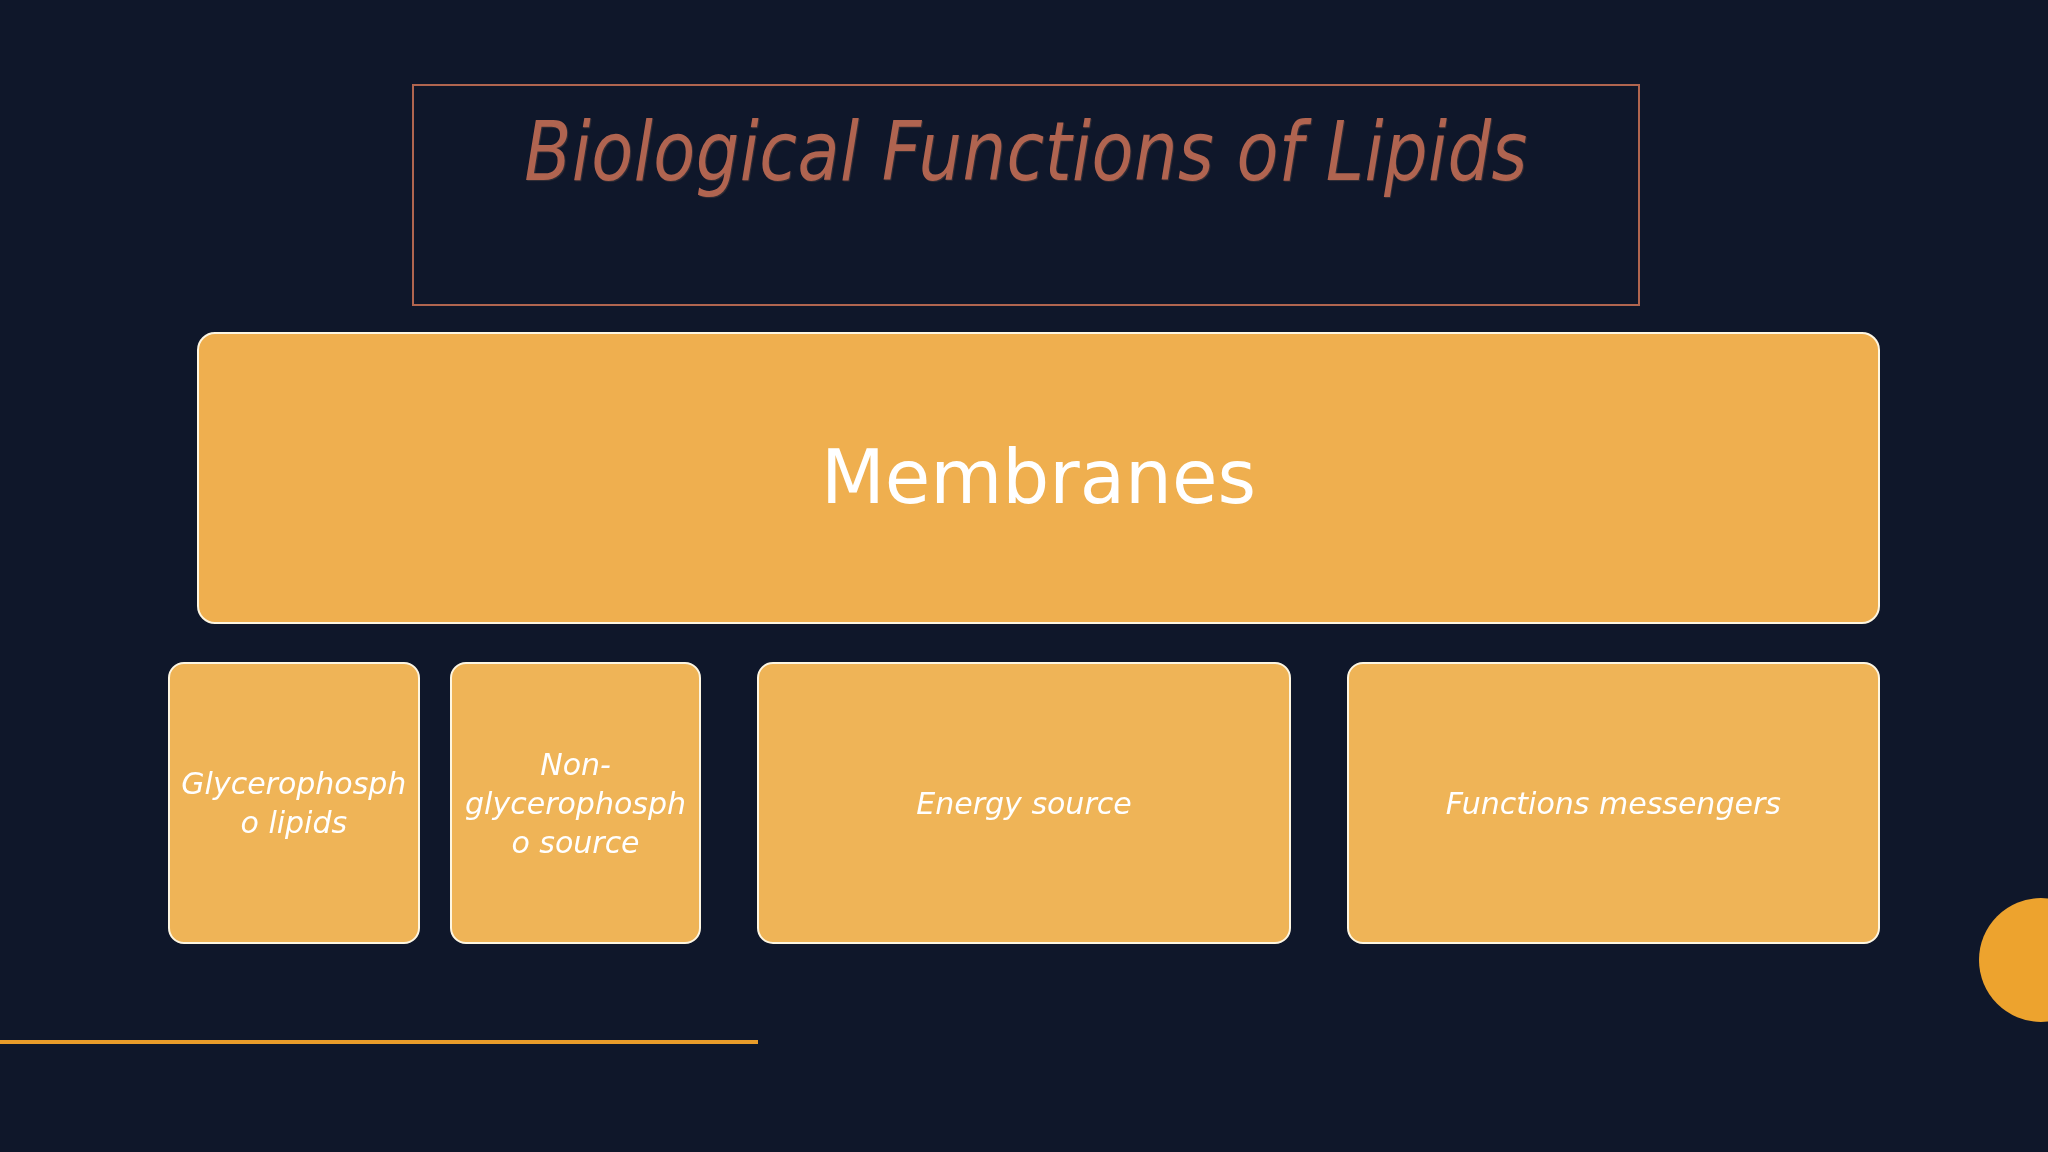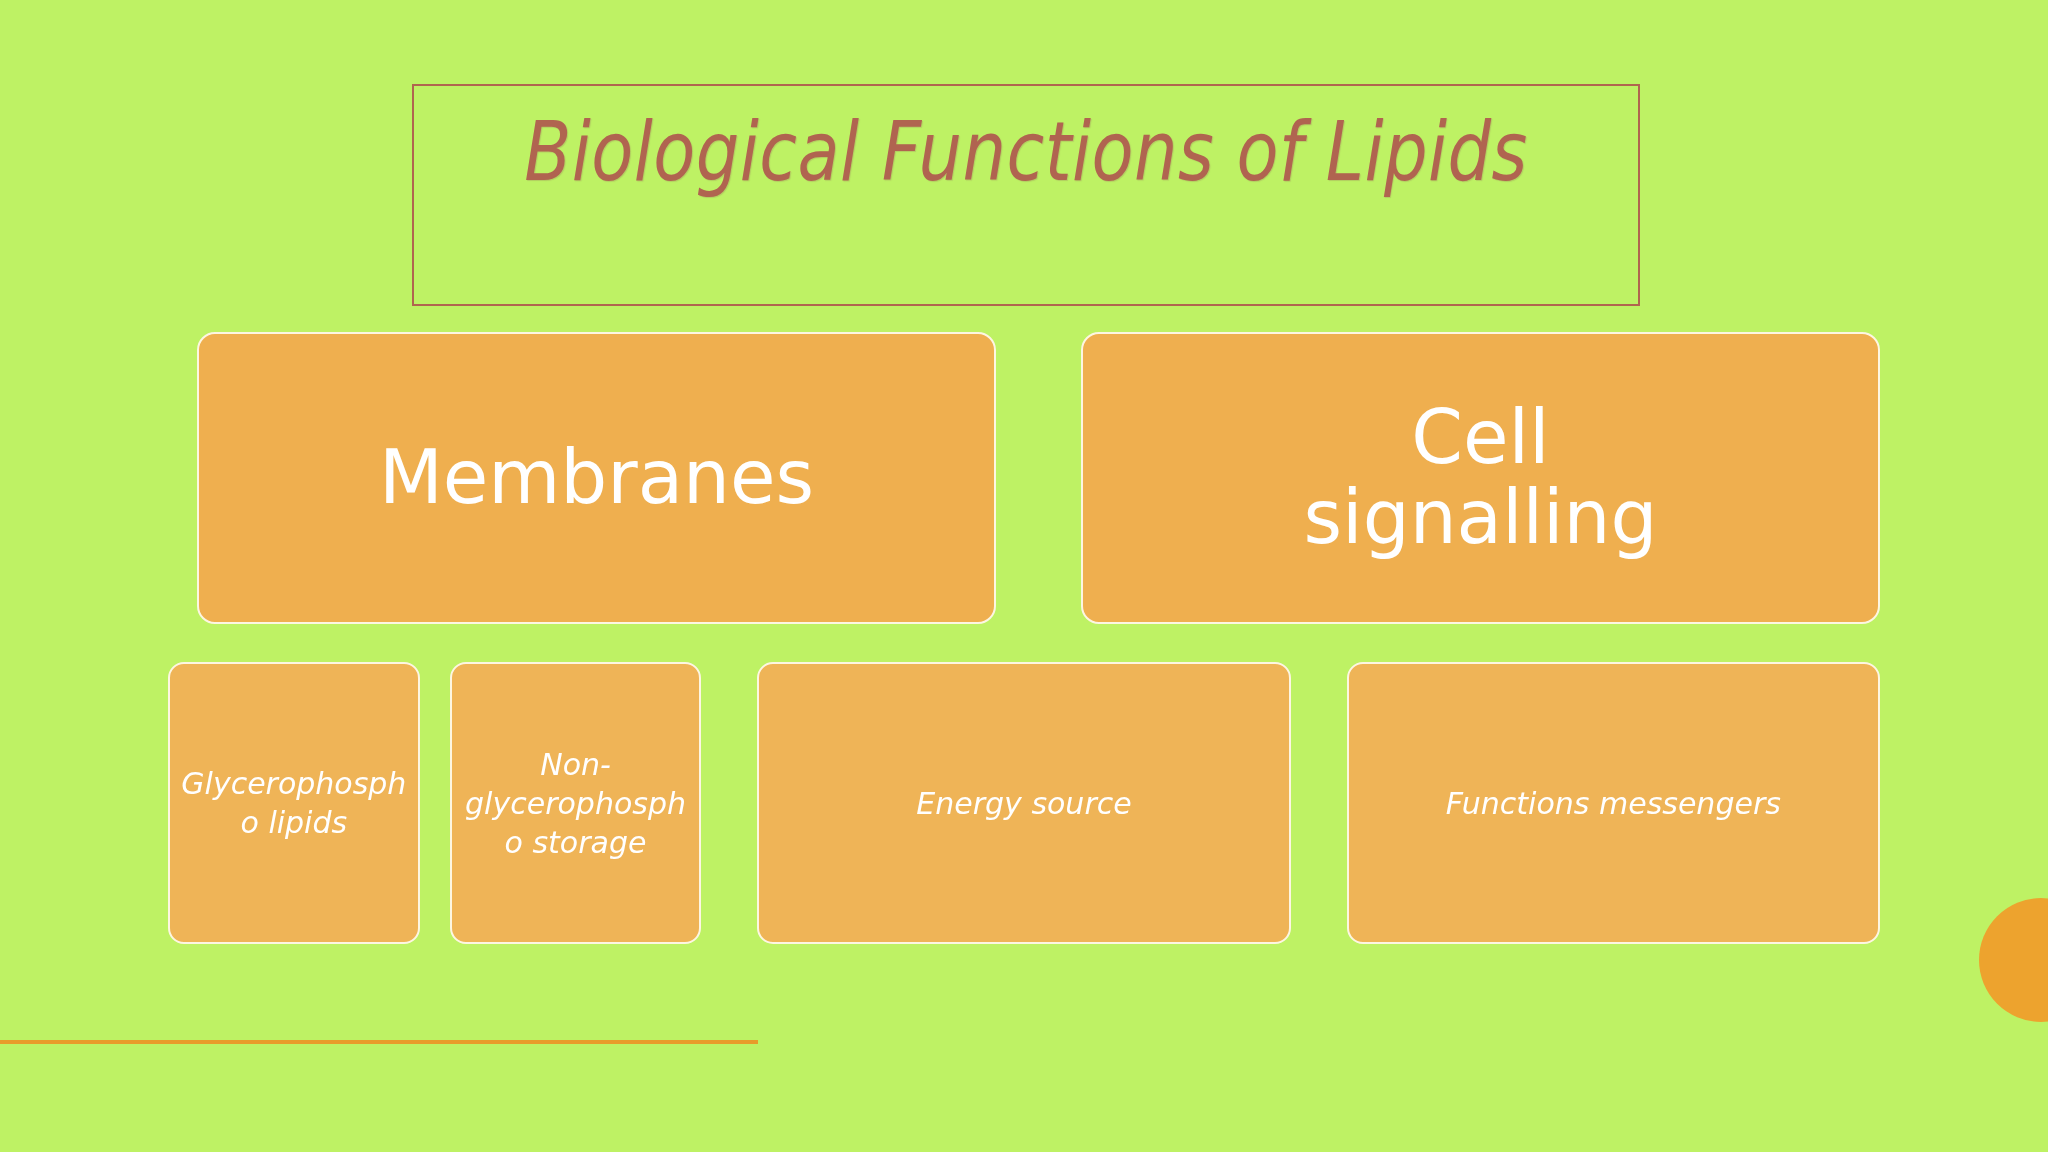--- a/index.html
+++ b/index.html
@@ -10,21 +10,21 @@
     width: 2048px;
     height: 1152px;
     background: #faeecb;
     font-family: "DejaVu Sans", sans-serif;
     overflow: hidden;
   }
   #slide {
     position: relative;
     width: 2048px;
     height: 1152px;
-    background: #bef264;
+    background: #0f172a;
     overflow: hidden;
   }
 
   
   #title-box {
     position: absolute;
     left: 412px;
     top: 84px;
     width: 1228px;
     height: 222px;
@@ -143,29 +143,27 @@
 <body>
 
 <div id="slide">
 
   <div id="title-box">
     <div id="title-text">Biological Functions of Lipids</div>
   </div>
 
   <div id="main-row">
     <div class="main-card">Membranes</div>
-    <div class="main-card">Cell
-signalling</div>
   </div>
 
   <div id="sub-row">
 
     <div class="sub-group gap-right">
       <div class="sub-card">Glycerophospho lipids</div>
-      <div class="sub-card">Non-glycerophospho storage</div>
+      <div class="sub-card">Non-glycerophospho source</div>
     </div>
 
     <div class="sub-group gap-right">
       <div class="sub-card">Energy source</div>
     </div>
 
     <div class="sub-group">
       <div class="sub-card">Functions messengers</div>
     </div>
 

